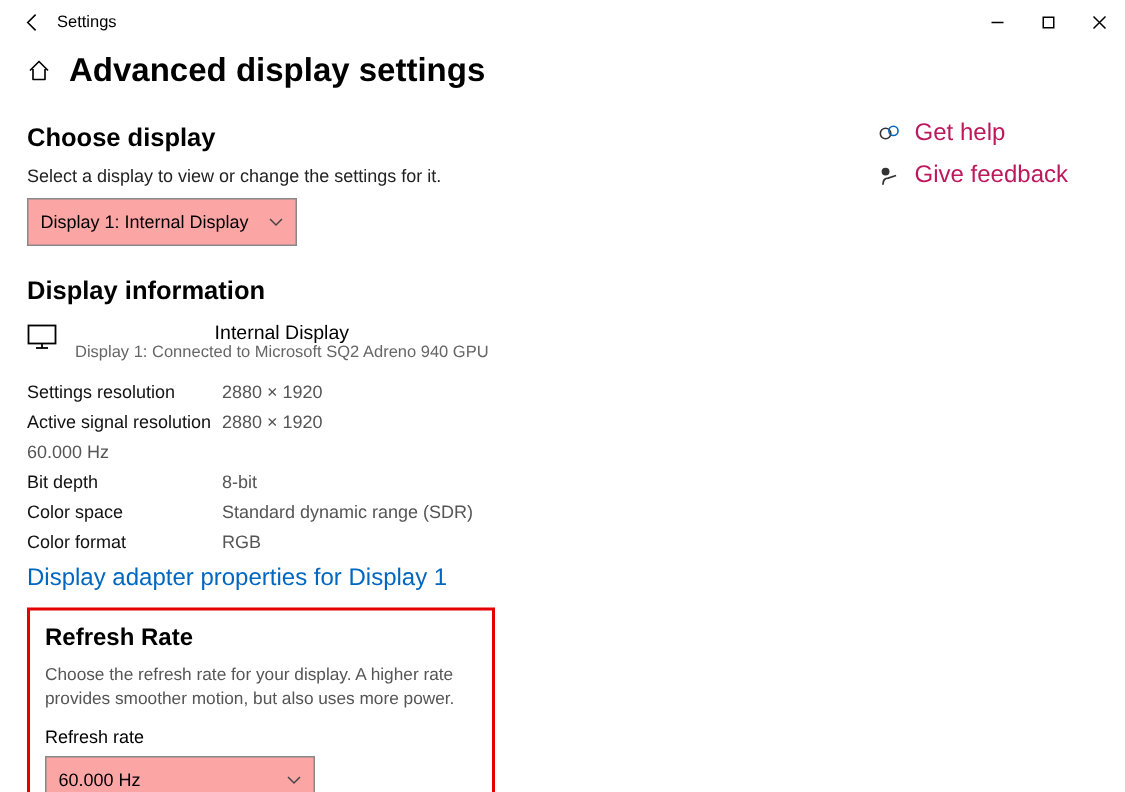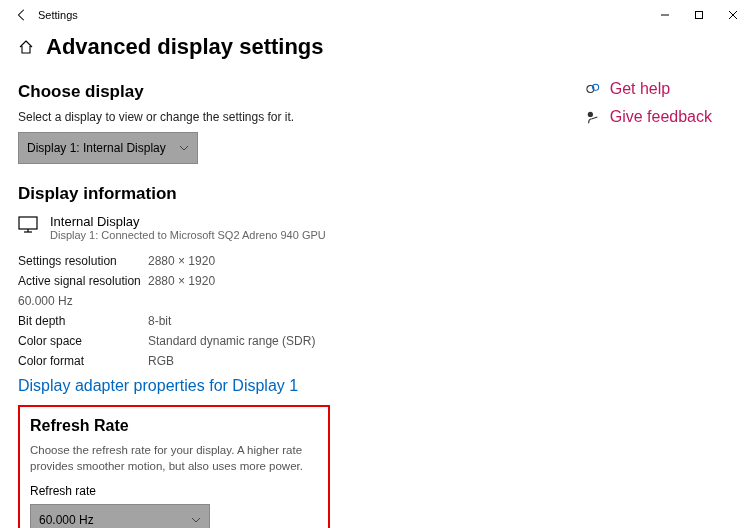--- a/index.html
+++ b/index.html
@@ -38,23 +38,23 @@
   .side-col { margin-left: auto; padding-top: 6px; padding-right: 20px; }
   h2.section { font-size: 17px; font-weight: 600; margin-top: 8px; margin-bottom: 8px; }
   .helper { font-size: 12px; color: #222; margin-bottom: 8px; }
   .dropdown {
     display:flex; align-items:center; justify-content:space-between;
     border: 1px solid #888;
     width: 180px; height: 28px;
     padding: 15px 8px;
     font-size: 12px;
     cursor: pointer;
-    background:#a3a3a3;
-  }
-  .display-block { display:flex; gap:10px; align-items:flex-start; margin: 10px 0 10px 0; }
+    background:#fca5a5;
+  }
+  .display-block { display:flex; gap:10px; align-items:flex-start; margin: 10px 0 10px 0; text-align: center; }
   .monitor-icon { width:22px; padding-top:2px; }
   .display-name { font-size: 13px; font-weight: 500; }
   .display-sub { font-size: 11px; color: #666; }
   .info-table { margin-top: 6px; font-size: 12px; }
   .info-row { display:flex; padding: 3px 0; }
   .info-label { width: 130px; color:#111; }
   .info-val { color:#555; }
   .link { color: #0067c0; font-size: 16px; cursor:pointer; margin-top: 6px; display:block; }
   .highlight-box {
     border: 2px solid #e40000;

